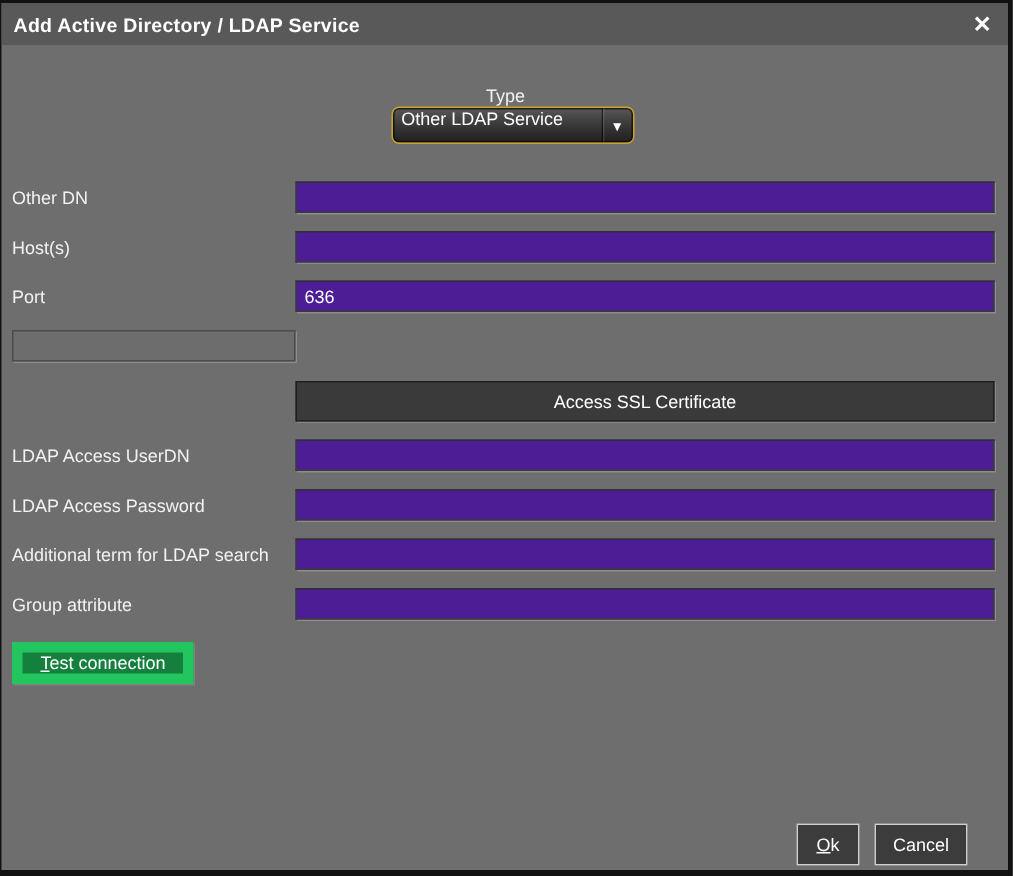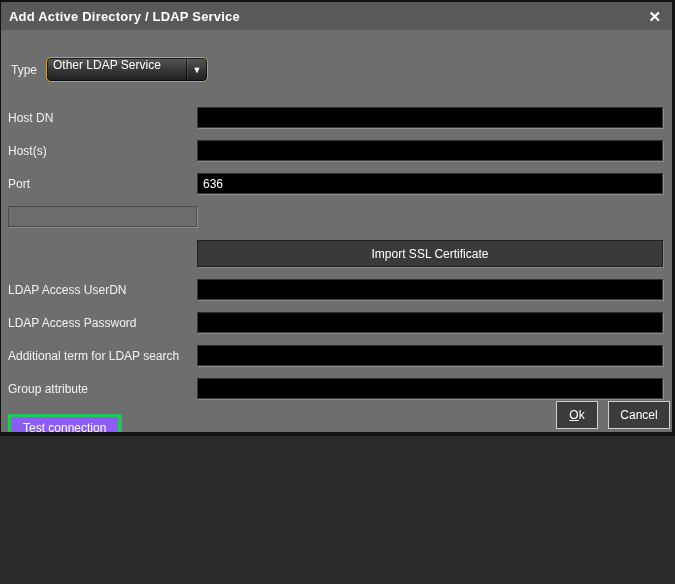--- a/index.html
+++ b/index.html
@@ -1,20 +1,20 @@
 <!DOCTYPE html>
 <html><head>
 <meta charset="utf-8">
 <style>
   html,body{margin:0;padding:0;background:#2a2a2a;}
   *{box-sizing:border-box;font-family:"Liberation Sans",sans-serif;}
 
   .dialog{
     position:relative;
-    width:675px;height:436px;
+    width:675px;height:584px;
     background:#6e6e6e;
     border-style:solid;
     border-color:#121212;
     border-width:2px 3px 4px 1px;
     overflow:hidden;
   }
 
   .titlebar{
     height:28px;
     background:#595959;
@@ -26,21 +26,21 @@
   }
   .close-x{
     color:#ffffff;font-size:15px;font-weight:bold;line-height:1;
     cursor:pointer;
   }
 
   
   .type-row{
     margin-top:27px;
     padding-left:10px;
-    display:flex;align-items:center;
+    display:flex;align-items:center;flex-direction:column;
   }
   .type-row .lbl{color:#f2f2f2;font-size:12px;margin-right:9px;}
   .dropdown{
     position:relative;
     width:162px;height:25px;
     border:1px solid #c9a227;
     border-radius:5px;
     background:linear-gradient(to bottom,#585858 0%,#3b3b3b 45%,#1f1f1f 100%);
     box-shadow:inset 0 0 0 1px rgba(0,0,0,0.65);
     display:flex;align-items:flex-start;
@@ -62,21 +62,21 @@
   .row{
     display:grid;
     grid-template-columns:189px 1fr;
     padding:0 9px 0 7px;
     margin-bottom:12px;
     align-items:center;
   }
   .row .lbl{color:#f2f2f2;font-size:12px;}
   .row input{
     width:100%;height:21px;
-    background:#000000;
+    background:#4c1d95;
     border:1px solid #3a3a3a;
     border-top-color:#303030;
     box-shadow:1px 1px 0 rgba(255,255,255,0.22);
     color:#ffffff;font-size:12px;
     padding:0 5px;
     outline:none;
   }
   .row input.ro{
     background:#6d6d6d;
     border-color:#4b4b4b;
@@ -88,30 +88,30 @@
     background:#3a3a3a;
     border:1px solid #1f1f1f;
     box-shadow:1px 1px 0 rgba(255,255,255,0.18);
     color:#ffffff;font-size:12px;
     cursor:pointer;
   }
 
   .test-row{margin-top:15px;padding-left:7px;}
   .btn-test{
     height:28px;min-width:111px;
-    background:#8b5cf6;
-    border:3px solid #22c55e;
+    background:#15803d;
+    border:7px solid #22c55e;
     box-shadow:1px 1px 0 rgba(255,255,255,0.15);
     color:#ffffff;font-size:12px;
     padding:0 12px;
     cursor:pointer;
   }
 
   .footer{
-    position:absolute;right:2px;bottom:3px;
+    position:absolute;right:27px;bottom:3px;
     display:flex;gap:10px;
   }
   .btn-dlg{
     height:28px;
     background:#3c3c3c;
     border:1px solid #cfcfcf;
     color:#ffffff;font-size:12px;
     padding:0 11px;
     cursor:pointer;
   }
@@ -133,41 +133,41 @@
     <span class="lbl">Type</span>
     <div class="dropdown">
       <span>Other LDAP Service</span>
       <span class="arrow-btn">▼</span>
     </div>
   </div>
 
   <div class="form">
 
     <div class="row">
-      <span class="lbl">Host DN</span>
+      <span class="lbl">Other DN</span>
       <input type="text" value="" style="">
     </div>
 
     <div class="row">
       <span class="lbl">Host(s)</span>
       <input type="text" value="" style="">
     </div>
 
     <div class="row">
       <span class="lbl">Port</span>
       <input type="text" value="636" style="">
     </div>
 
     <div class="row">
       <input type="text" class="ro" value="" style="">
     </div>
 
     <div class="row row-import">
       <span class="lbl"></span>
-      <button class="btn-import">Import SSL Certificate</button>
+      <button class="btn-import">Access SSL Certificate</button>
     </div>
 
     <div class="row">
       <span class="lbl">LDAP Access UserDN</span>
       <input type="text" value="" style="">
     </div>
 
     <div class="row">
       <span class="lbl">LDAP Access Password</span>
       <input type="text" value="" style="">

